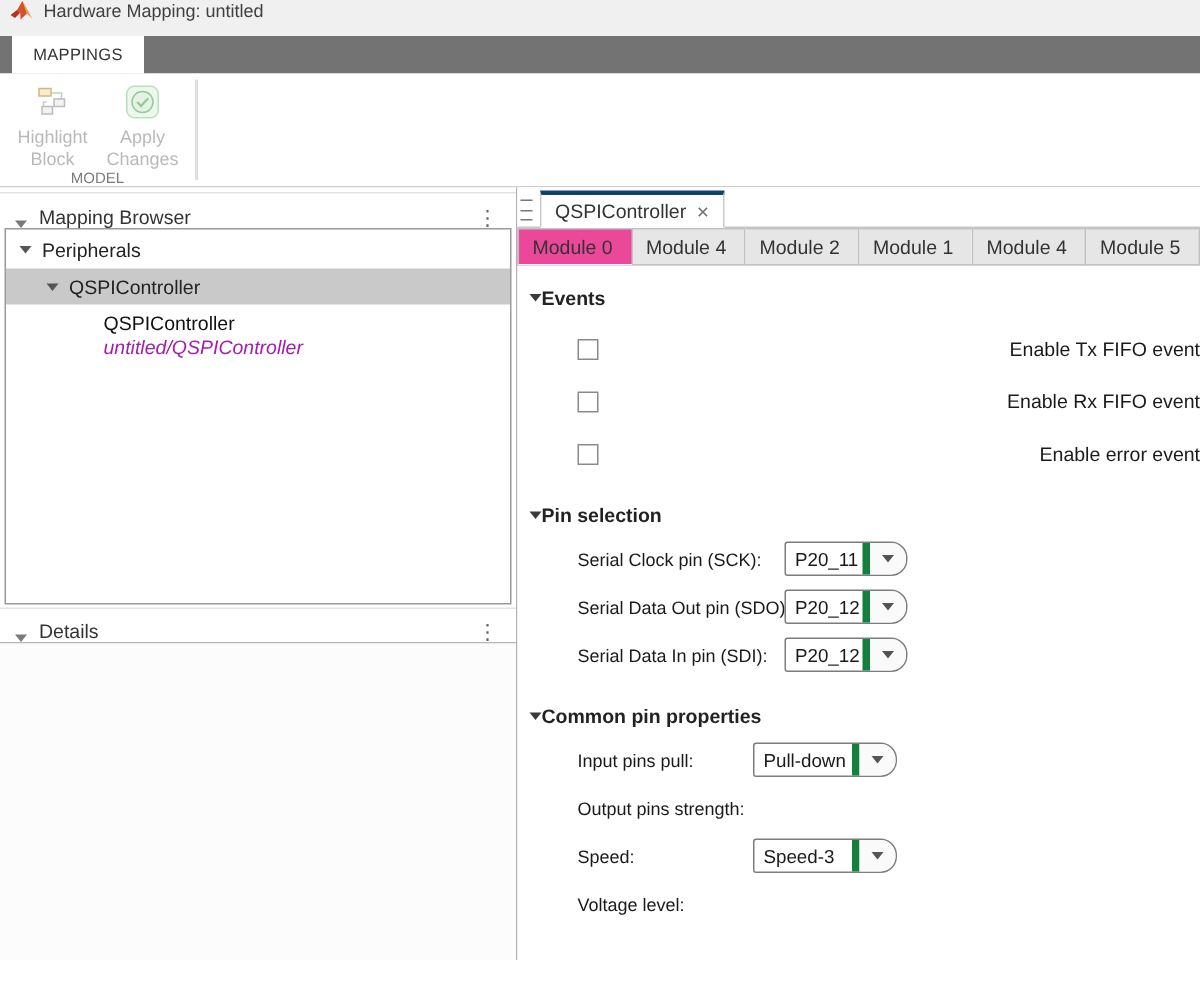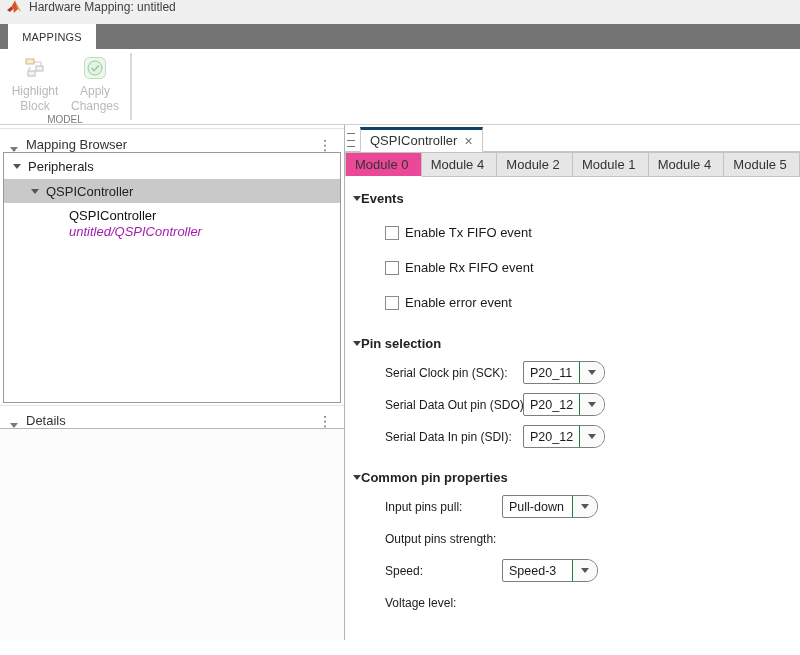--- a/index.html
+++ b/index.html
@@ -70,33 +70,33 @@
 
   
   .content { flex:1; padding-left:8px; overflow:hidden; }
   .sechead { display:flex; align-items:center; height:18px; }
   .sechead .arrow-dn { border-top-color:#3a3a3a; border-left-width:4px; border-right-width:4px; }
   .sechead .stitle { font-size:13px; font-weight:bold; color:#222; margin-left:0; }
   .sec-first { margin-top:12px; }
   .sec-mid { margin-top:22px; }
   .sec-last { margin-top:20px; }
 
-  .check-row { margin:16px 0 0 32px; height:19px; display:flex; align-items:center; }
+  .check-row { margin:16px 0 0 32px; height:19px; display:flex; align-items:center;justify-content:space-between; }
   .checkbox { width:14px; height:14px; border:1px solid #8a8a8a; background:#fff; flex:none; cursor:pointer; }
   .check-label { font-size:13px; color:#1a1a1a; margin-left:6px; }
 
   .field-row { margin:9px 0 0 32px; height:23px; display:flex; align-items:center; }
   .flabel { font-size:12px; color:#1a1a1a; white-space:nowrap; flex:none; }
   .pins .flabel { width:138px; }
   .props .flabel { width:117px; }
 
   .combo { display:inline-flex; height:23px; border:1px solid #7d7d7d; border-radius:2px 11px 11px 2px;
     background:#fff; align-items:stretch; cursor:pointer; }
   .combo-value { padding:0 6px; display:flex; align-items:center; font-size:12.5px; color:#1a1a1a;
-    border-right:1px solid #15803d; white-space:nowrap; }
+    border-right:5px solid #15803d; white-space:nowrap; }
   .pins .combo-value { width:56px; }
   .props .combo-value { width:70px; }
   .combo-btn { width:24px; display:flex; align-items:center; justify-content:center;
     background:#fafafa; border-radius:0 10px 10px 0; }
   .combo-btn .arr { width:0; height:0; border-left:4px solid transparent; border-right:4px solid transparent;
     border-top:5px solid #555; }
 </style>
 </head>
 <body>
 

